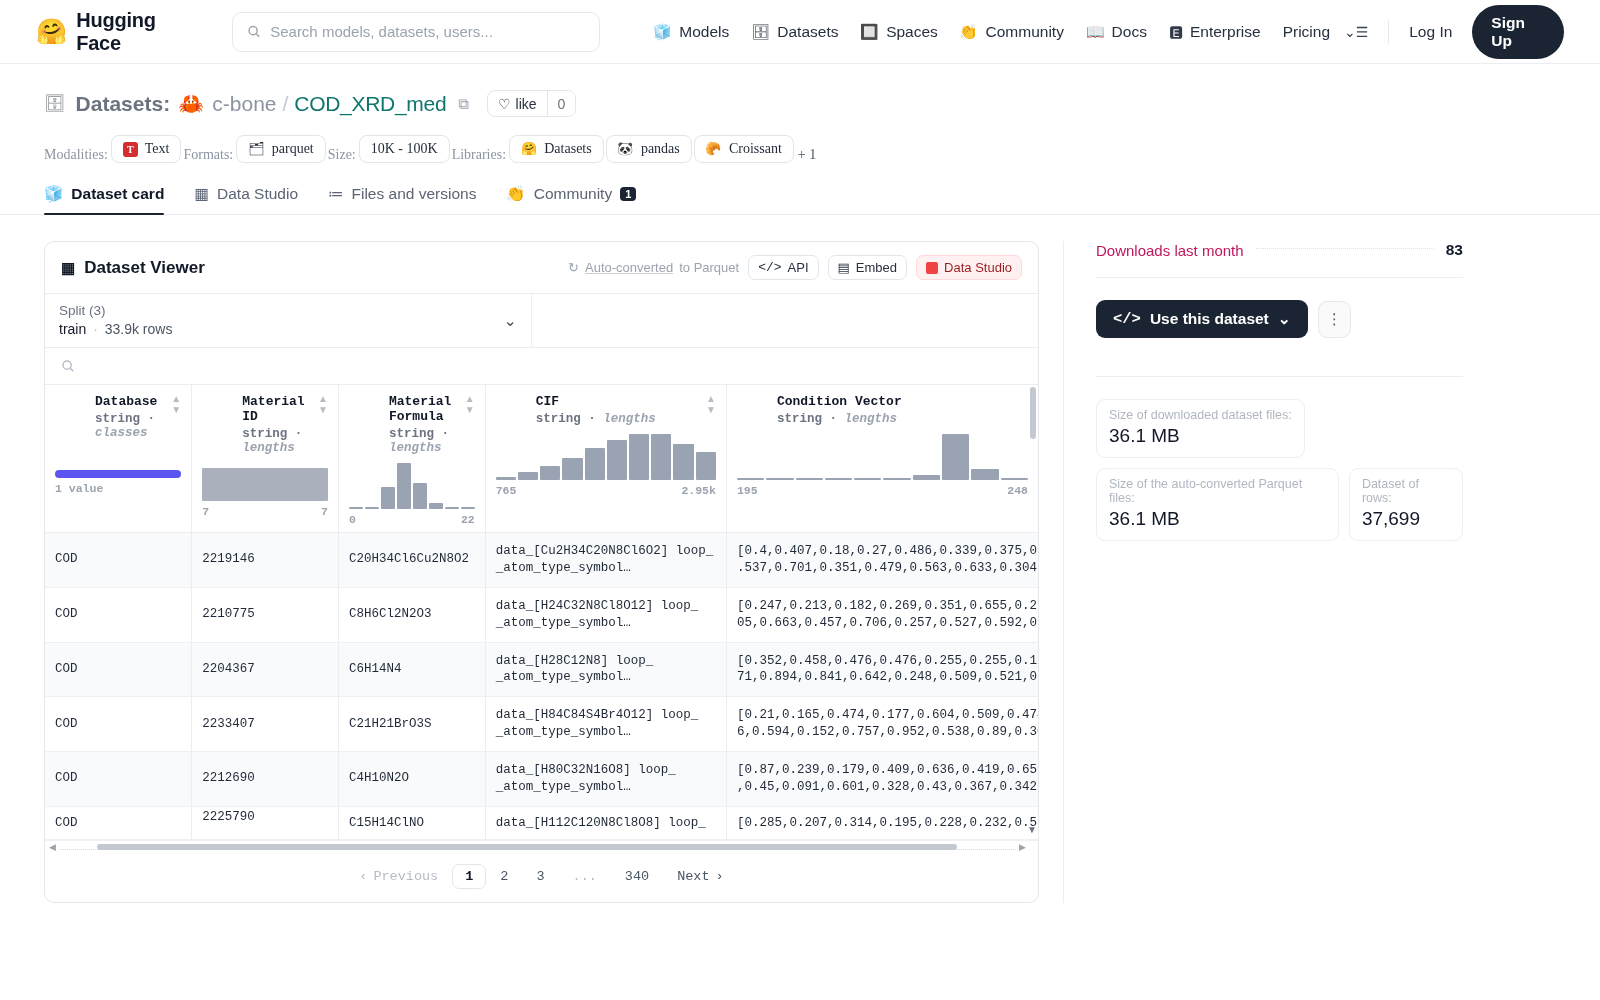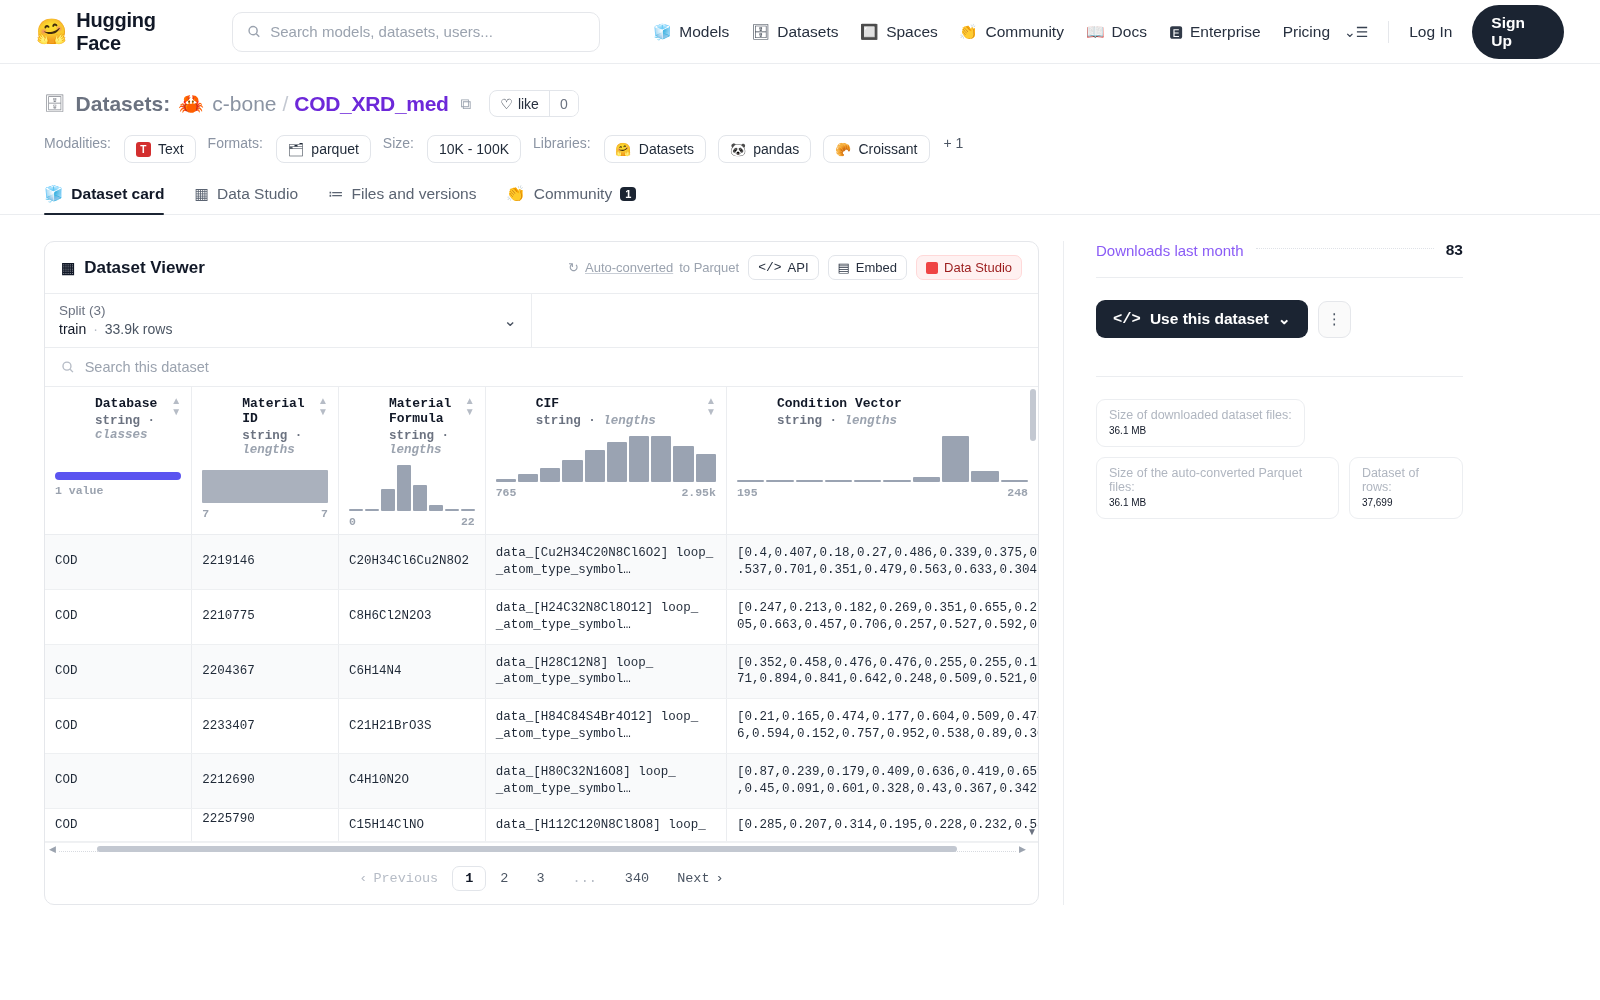--- a/index.html
+++ b/index.html
@@ -42,30 +42,30 @@
   }
   .hamburger { display: flex; align-items: center; gap: 2px; color: #374151; font-size: 14px; }
 
   
   .dshead { padding: 26px 44px 0 44px; }
   .dstitle { display: flex; align-items: center; gap: 8px; font-size: 21px; }
   .dstitle .label { color: #6b7280; font-weight: 700; }
   .dstitle .dbicon { font-size: 17px; opacity: .55; margin-right: 2px; }
   .dstitle .org { color: #8b94a3; font-weight: 400; }
   .dstitle .slash { color: #c3c8d1; margin: 0 -2px; }
-  .dstitle .name { font-weight: 700; color: #6d28d9; letter-spacing: -.3px; }
+  .dstitle .name { font-weight: 400; color: #0f766e; letter-spacing: -.3px; }
   .copy-icon { font-size: 15px; color: #9ba3af; margin-left: 4px; }
   .like-group {
     display: flex; align-items: stretch; border: 1px solid #e2e5ea; border-radius: 8px;
     overflow: hidden; margin-left: 10px; font-size: 14px; height: 27px;
   }
   .like-btn { display: flex; align-items: center; gap: 5px; padding: 0 10px; color: #27303f; }
   .like-count { display: flex; align-items: center; padding: 0 10px; color: #6b7280; border-left: 1px solid #e2e5ea; background: #fff; }
 
-  .meta-row { display: flex; align-items: flex-start; gap: 12px; margin-top: 18px; flex-wrap: wrap; }
+  .meta-row { display: flex; align-items: flex-end; gap: 2px; margin-top: 18px; flex-wrap: wrap; font-family: Liberation Serif, serif; }
   .meta-label { font-size: 14px; color: #8b94a3; margin-right: 1px; }
   .pill {
     display: inline-flex; align-items: center; gap: 7px;
     border: 1px solid #e2e5ea; border-radius: 8px; padding: 5px 11px;
     font-size: 14px; color: #1f2937; background: #fff; white-space: nowrap;
   }
   .pill .em { font-size: 13px; }
   .tag-red { width: 15px; height: 15px; border-radius: 3px; background: #d32f2f; color: #fff;
              font-size: 10px; display: flex; align-items: center; justify-content: center; font-weight: 700;}
   .plus1 { font-size: 14px; color: #4b5563; margin-left: 2px; }
@@ -148,32 +148,32 @@
   .pg { font-family: "Liberation Mono", monospace; font-size: 13.5px; color: #4b5563;
         padding: 4px 14px; display: inline-flex; align-items: center; gap: 6px; }
   .pg.dim { color: #b6bcc6; }
   .pg.cur { border: 1px solid #e2e5ea; border-radius: 7px; color: #111827; font-weight: 700; padding: 4px 12px; }
 
   .readme { margin-top: 36px; border: 1px solid #e9ebee; border-radius: 10px; background: #f9fafb;
             padding: 17px 18px; font-size: 15px; color: #374151; }
 
   
   .dl-row { display: flex; align-items: center; gap: 12px; padding-bottom: 18px; border-bottom: 1px solid #ebedf0; }
-  .dl-label { font-size: 15px; color: #8b5cf6; white-space: nowrap; }
+  .dl-label { font-size: 15px; color: #be185d; white-space: nowrap; }
   .dl-dots { flex: 1; border-bottom: 1.5px dotted #dfe2e7; margin-bottom: 4px; }
   .dl-val { font-size: 15.5px; font-weight: 700; color: #111827; }
   .use-row { display: flex; align-items: center; gap: 10px; margin-top: 22px; }
   .use-btn { background: #1b2432; color: #fff; border-radius: 9px; padding: 10px 17px;
              font-size: 15.5px; font-weight: 700; display: inline-flex; align-items: center; gap: 9px; }
   .kebab { width: 33px; height: 37px; border: 1px solid #e5e7eb; border-radius: 9px; background: #fafafa;
            display: flex; align-items: center; justify-content: center; color: #4b5563; font-size: 15px; }
   .sizes { margin-top: 38px; padding-top: 22px; border-top: 1px solid #ebedf0; }
   .sbox { border: 1px solid #eceef1; border-radius: 9px; padding: 8px 12px 10px 12px; display: inline-block; }
   .sbox .k { font-size: 12.5px; color: #b0b6c0; }
-  .sbox .v { font-size: 10px; color: #111827; margin-top: 3px; }
+  .sbox .v { font-size: 19px; color: #111827; margin-top: 3px; }
   .sizes-row2 { display: flex; gap: 10px; margin-top: 10px; }
 </style>
 </head>
 <body>
 
 <div class="topnav">
   <div class="brand">
     <span class="brand-emoji">🤗</span>
     <span class="brand-name">Hugging Face</span>
   </div>
@@ -335,21 +335,20 @@
           <span class="chev">⌄</span>
         </div>
         <div class="split-right"></div>
       </div>
 
       <div class="ds-search">
         <svg width="14" height="14" viewBox="0 0 24 24" fill="none" stroke="#b6bcc6" stroke-width="2.4">
             <circle cx="10.5" cy="10.5" r="7"></circle>
             <path d="M16 16l5 5"></path>
           </svg>
-        <input placeholder="Search this dataset" style="">
       </div>
 
       <div class="tbl-wrap">
         <table class="dv">
           <colgroup>
             <col style="width:146px">
               <col style="width:146px">
               <col style="width:146px">
               <col style="width:240px">
               <col style="width:310px">

